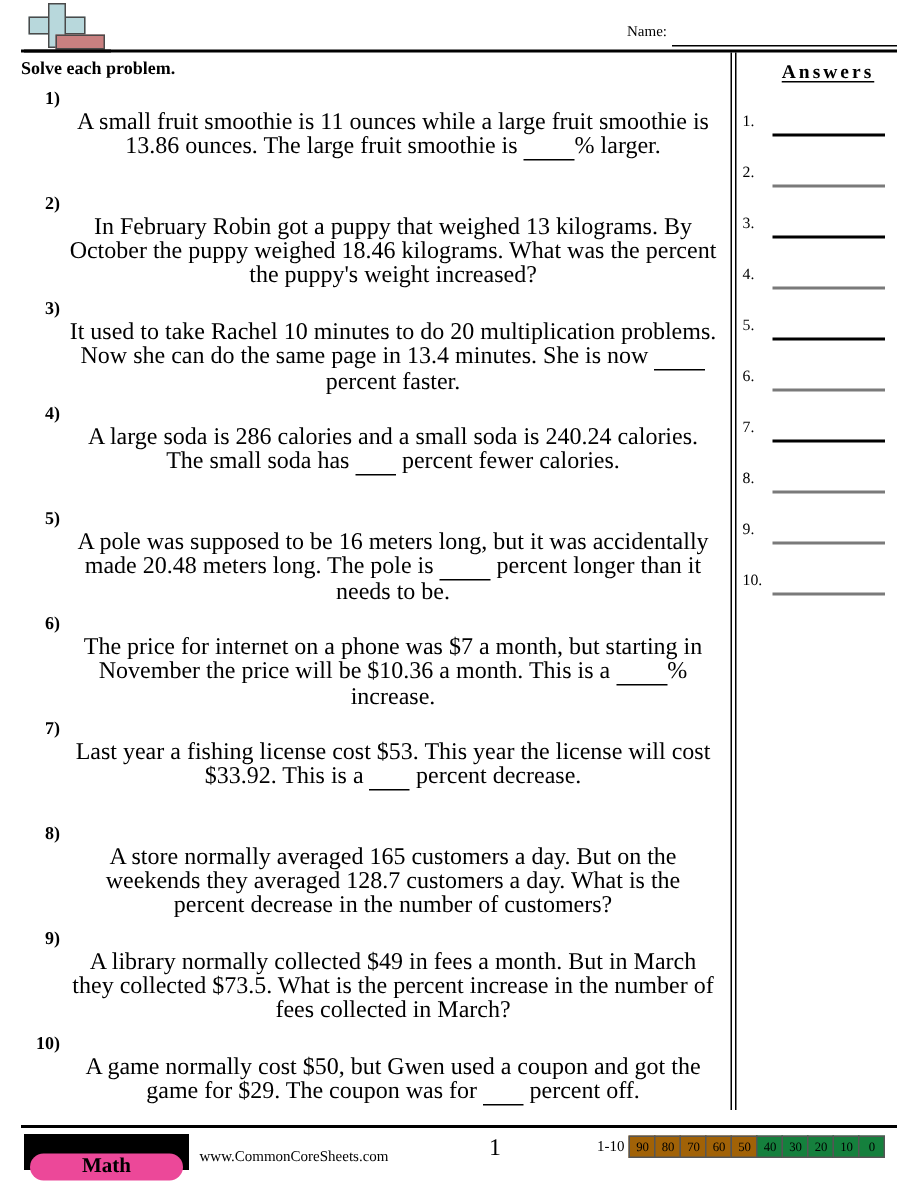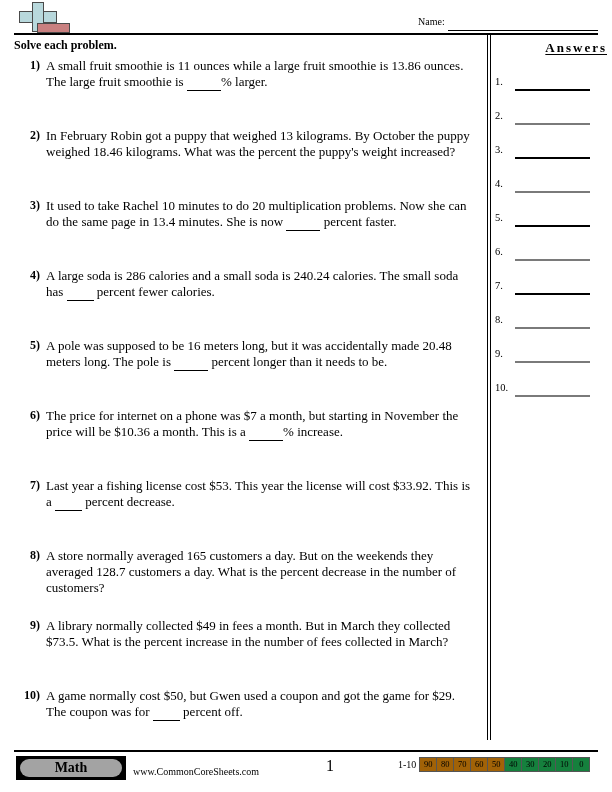--- a/index.html
+++ b/index.html
@@ -148,41 +148,41 @@
     left: 0;
     top: 0;
     width: 26px;
     text-align: right;
     font-size: 12px;
     font-weight: bold;
   }
   .problem .text {
     position: absolute;
     left: 32px;
-    top: 0;
+    top: 16px;
     width: 432px;
-    font-size: 13px;
+    font-size: 16px;
     line-height: 16px;
-    text-align: left;
+    text-align: center;
   }
   .blank {
     display: inline-block;
     border-bottom: 1px solid #000;
     vertical-align: baseline;
   }
   .blank.w5 { width: 34px; }
   .blank.w4 { width: 27px; }
 
   
   #answers-title {
     position: absolute;
     left: 497px;
     top: 40px;
     width: 110px;
-    text-align: right;
+    text-align: center;
     font-size: 13px;
     font-weight: bold;
     letter-spacing: 2px;
     text-decoration: underline;
     text-underline-offset: 2px;
   }
   #answer-list {
     position: absolute;
     left: 495px;
     top: 76px;
@@ -224,24 +224,24 @@
     position: absolute;
     left: 16px;
     top: 756px;
     width: 110px;
     height: 24px;
     background: #000000;
   }
   #math-badge .pill {
     position: absolute;
     left: 4px;
-    top: 3px;
+    top: 13px;
     width: 102px;
     height: 18px;
-    background: #a3a3a3;
+    background: #ec4899;
     border-radius: 9px;
     text-align: center;
     font-size: 14px;
     font-weight: bold;
     line-height: 18px;
     font-family: "Liberation Serif", serif;
   }
   #site-url {
     position: absolute;
     left: 133px;

